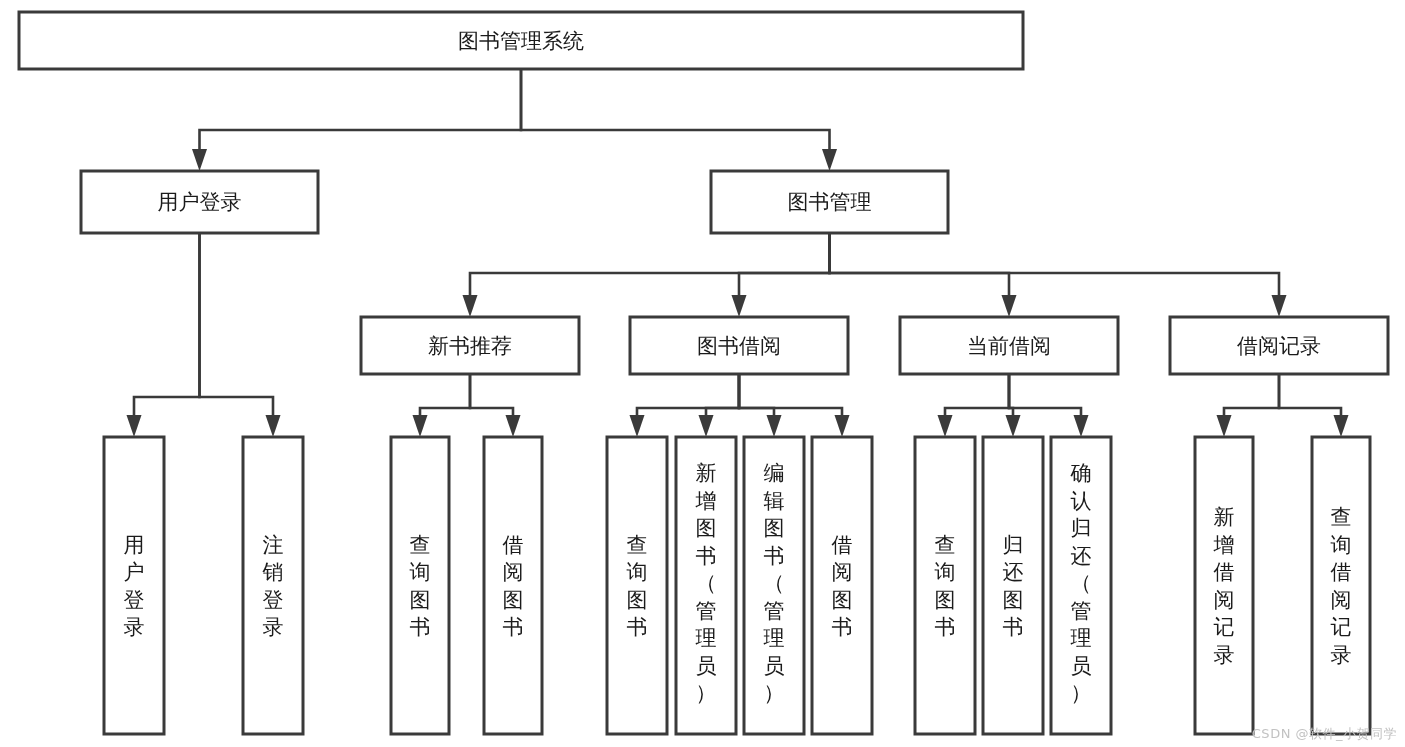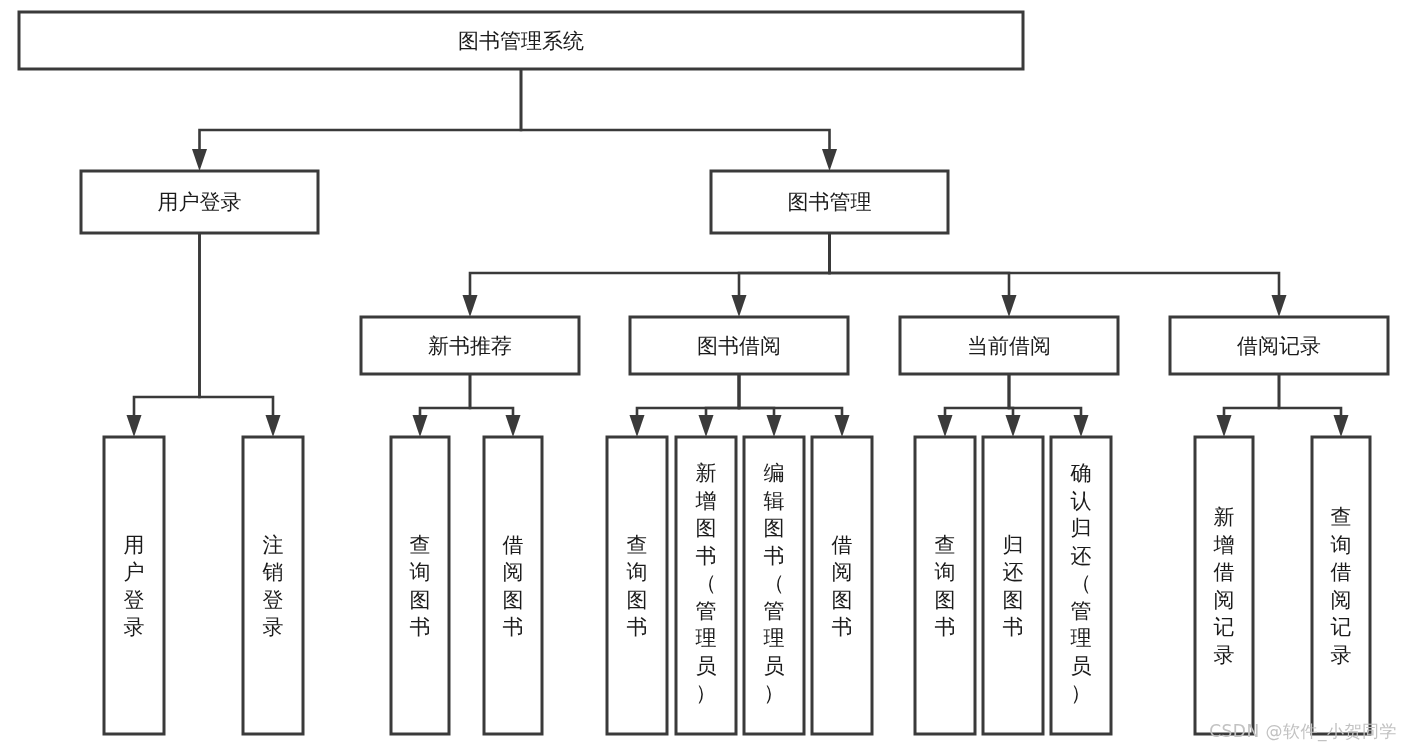--- a/index.html
+++ b/index.html
@@ -47,21 +47,21 @@
   }
   .edge-arrow {
     fill: #3a3a3a;
     stroke: none;
   }
   .watermark {
     position: absolute;
     right: 8px;
     bottom: 4px;
     font-family: "DejaVu Sans", "Liberation Sans", sans-serif;
-    font-size: 17px;
+    font-size: 13px;
     color: #c2c2c2;
     letter-spacing: 0.5px;
     white-space: nowrap;
     user-select: none;
   }
 </style>
 </head>
 <body>
 
 <div id="page">

